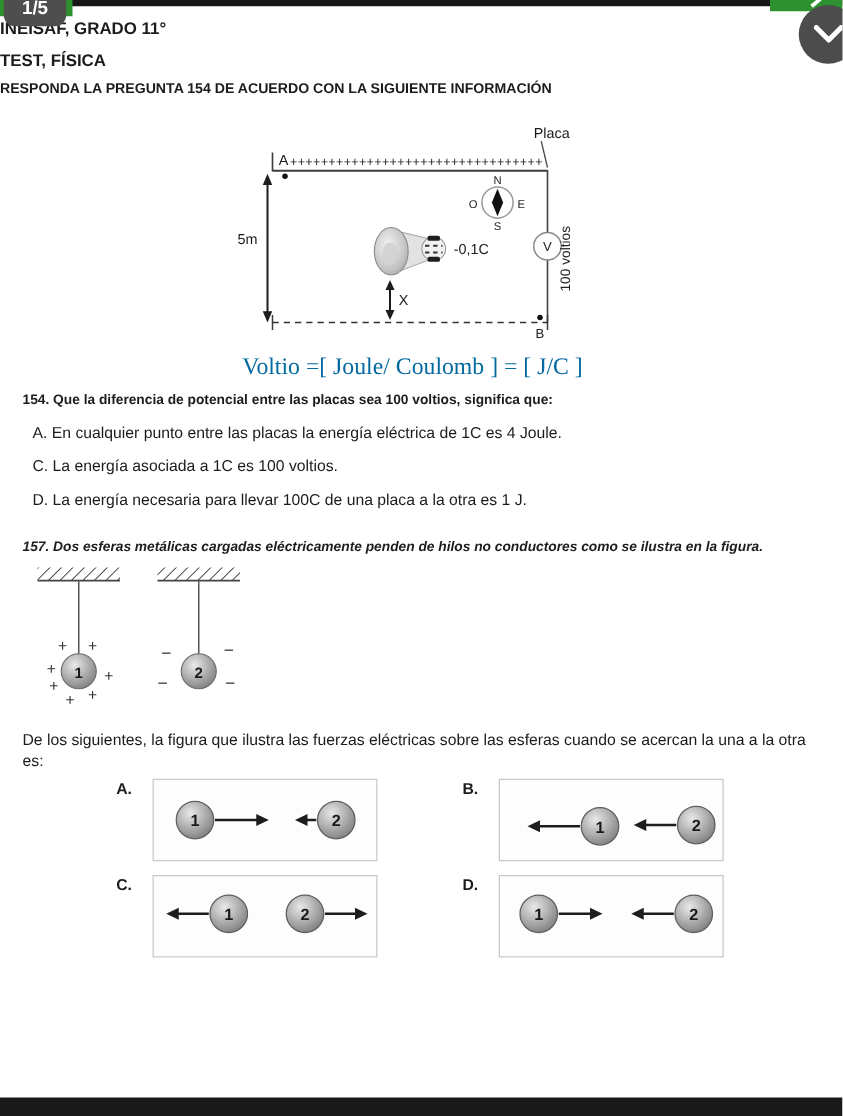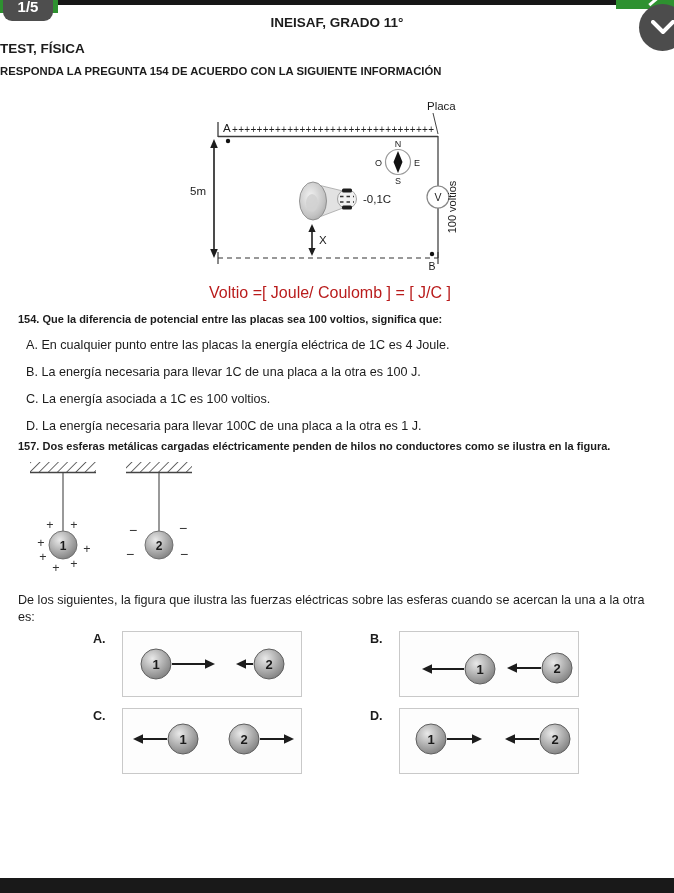--- a/index.html
+++ b/index.html
@@ -9,30 +9,30 @@
   .bar-top{position:absolute;top:0;left:0;width:674px;height:5px;background:#161616;z-index:5;}
   .green-left{position:absolute;top:0;left:0;width:58px;height:13px;background:#2e9130;z-index:6;}
   .badge{position:absolute;top:-9px;left:3px;width:50px;height:30px;border-radius:9px;background:#4e4e4e;
          color:#fff;font-weight:bold;font-size:15px;display:flex;align-items:center;justify-content:center;z-index:7;}
   .green-right{position:absolute;top:0;right:0;width:58px;height:9px;background:#2e9130;z-index:6;}
   .gr-glyph{position:absolute;right:15px;top:0px;width:11px;height:3px;background:#fff;transform:rotate(-40deg);}
   .circle-btn{position:absolute;top:4px;right:-12px;width:47px;height:47px;border-radius:50%;background:#4c4c4c;
               display:flex;align-items:center;justify-content:center;z-index:7;cursor:pointer;}
   .bar-bottom{position:absolute;bottom:0;left:0;width:674px;height:15px;background:#191919;z-index:5;}
   
-  .title{margin:14px 0 0;text-align:center;font-size:13.5px;line-height:17px;font-weight:bold;}
+  .title{margin:14px 0 0;font-size:13.5px;line-height:17px;font-weight:bold;}
   .subtitle{margin:9px 0 0;text-align:left;font-size:13.5px;line-height:17px;font-weight:bold;}
   .instruction{margin:7px 0 0;text-align:left;font-size:11.3px;line-height:14px;font-weight:bold;}
   
   .fig1wrap{width:290px;margin:18px 0 0 185px;}
-  .fig-caption{margin:0;text-align:center;font-size:16px;line-height:16px;color:#b91c1c;}
+  .fig-caption{margin:0;text-align:center;font-size:19px;line-height:16px;color:#0369a1;font-family:Liberation Serif, serif;}
   
   .intro{margin:8px 18px 0;font-size:12.6px;line-height:17px;text-align:justify;}
   .qtext{margin:10px 18px 0;font-size:11px;line-height:17px;font-weight:bold;}
-  .qtext.q157{margin-top:3px;}
+  .qtext.q157{margin-top:21px;font-style:italic;}
   .optline{margin:10px 18px 0 26px;font-size:12.6px;line-height:17px;}
   .optline.first{margin-top:9px;}
   .prompt{margin:9px 18px 0;font-size:12.6px;line-height:17px;}
   
   .fig2wrap{margin:6px 0 0 22px;height:122px;}
   
   .opts-grid{margin:5px 0 0 93px;display:grid;grid-template-columns:277px 277px;row-gap:11px;}
   .opt-cell{display:flex;align-items:flex-start;}
   .opt-label{width:29px;font-size:12.6px;font-weight:bold;line-height:14px;padding-top:1px;}
   .opt-box{width:178px;height:64px;border:1px solid #c9c9c9;background:#fdfdfd;box-sizing:content-box;}
@@ -139,21 +139,20 @@
       <line x1="33" y1="162" x2="253" y2="162" stroke="#333" stroke-width="1.2" stroke-dasharray="5,4"></line>
       <circle cx="247" cy="158" r="2.2" fill="#111"></circle>
       <text x="247" y="174" font-size="10.5" fill="#1a1a1a" text-anchor="middle">B</text>
     </svg>
     <div class="fig-caption">Voltio =[ Joule/ Coulomb ] = [ J/C ]</div>
   </div>
 
 
   <p class="qtext">154. Que la diferencia de potencial entre las placas sea 100 voltios, significa que:</p>
   <p class="optline first">A. En cualquier punto entre las placas la energía eléctrica de 1C es 4 Joule.</p>
-  <p class="optline">B. La energía necesaria para llevar 1C de una placa a la otra es 100 J.</p>
   <p class="optline">C. La energía asociada a 1C es 100 voltios.</p>
   <p class="optline">D. La energía necesaria para llevar 100C de una placa a la otra es 1 J.</p>
 
   <p class="qtext q157">157. Dos esferas metálicas cargadas eléctricamente penden de hilos no conductores como se ilustra en la figura.</p>
 
   <div class="fig2wrap">
     <svg width="200" height="122" viewBox="0 0 200 122">
       <rect x="8" y="1" width="66" height="10" fill="url(#hatch)"></rect>
       <line x1="8" y1="11.5" x2="74" y2="11.5" stroke="#444" stroke-width="1.4"></line>
       <rect x="104" y="1" width="66" height="10" fill="url(#hatch)"></rect>

